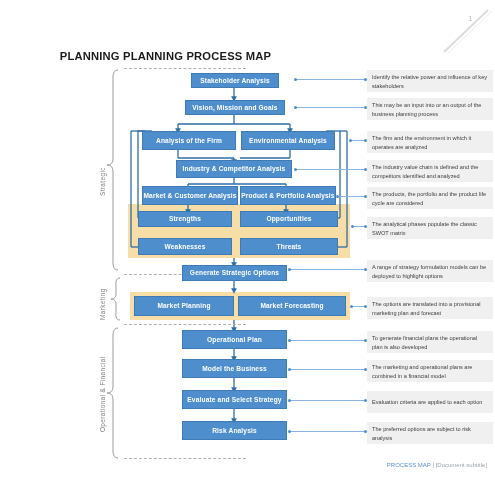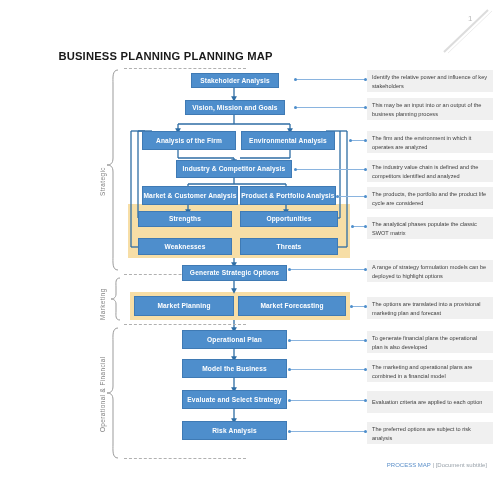--- a/index.html
+++ b/index.html
@@ -109,21 +109,21 @@
 
   <div class="corner-slash">
     <svg width="56" height="46" viewBox="0 0 56 46">
       <line x1="4" y1="44" x2="48" y2="2" stroke="#dcdcdc" stroke-width="2"></line>
       <line x1="8" y1="45" x2="52" y2="3" stroke="#ececec" stroke-width="1"></line>
     </svg>
   </div>
   <div class="page-num">1</div>
 
   <div class="title">
-    <span class="title-inner">BUSINESS PLANNING PLANNING MAP</span>
+    <span class="title-inner">PLANNING PLANNING PROCESS MAP</span>
   </div>
 
   <div class="band" style="left:128px;top:204px;width:222px;height:54px;"></div>
   <div class="band" style="left:130px;top:292px;width:220px;height:28px;"></div>
 
   <svg style="position:absolute;left:0;top:0;width:495px;height:495px;pointer-events:none;">
     <defs>
       <marker id="ar" markerWidth="5" markerHeight="5" refX="2.2" refY="2.2" orient="auto" markerUnits="strokeWidth">
         <path d="M0,0 L4.4,2.2 L0,4.4 z" fill="#2e6da4"></path>
       </marker>

